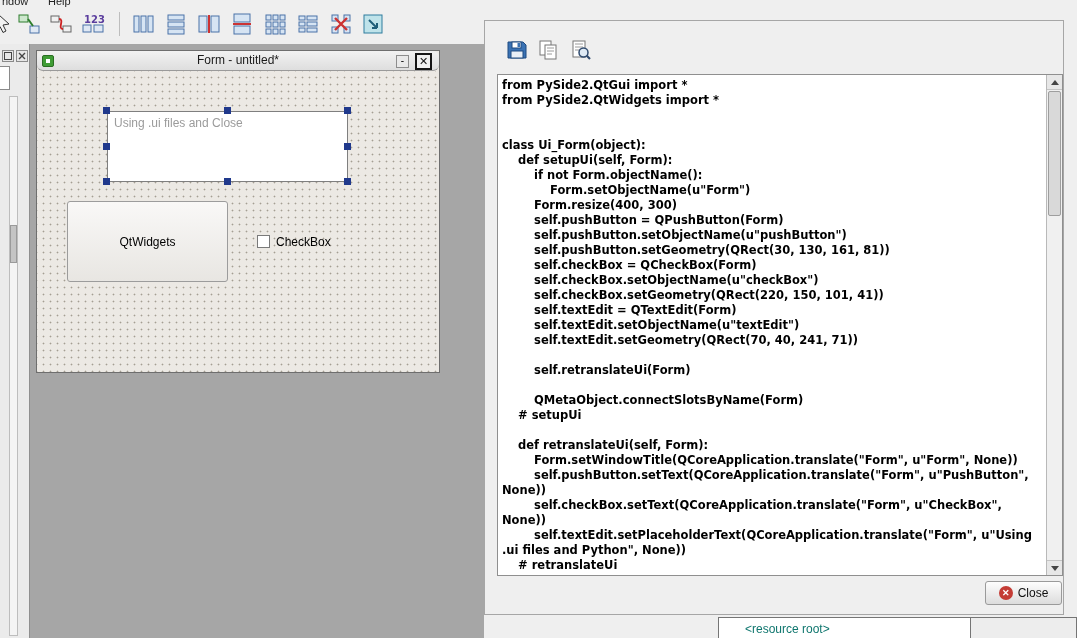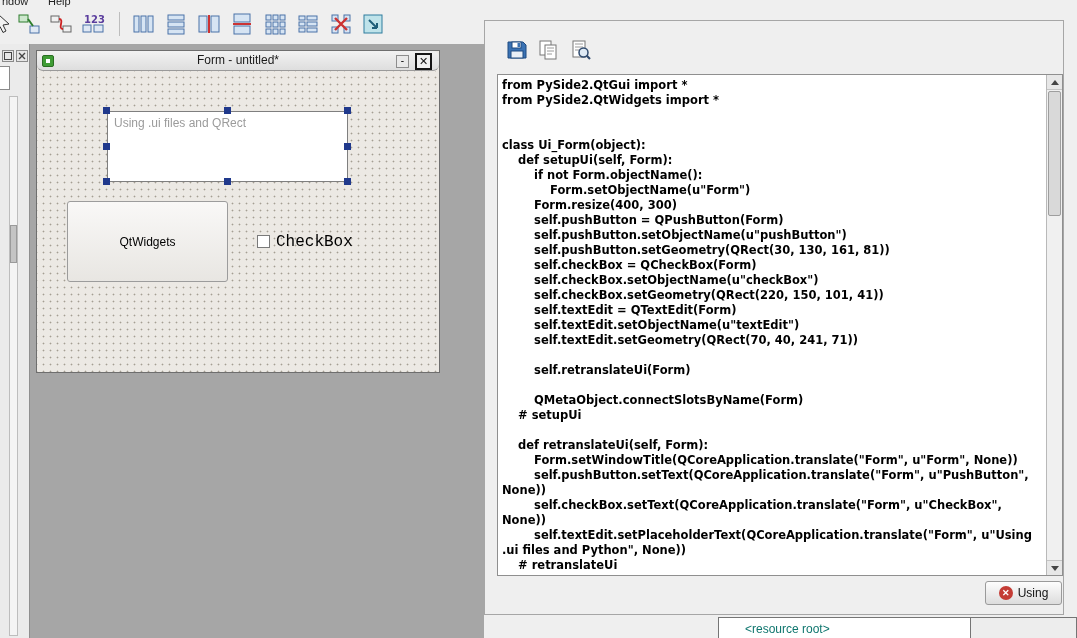--- a/index.html
+++ b/index.html
@@ -43,21 +43,21 @@
     background-size: 7px 7px; background-position: 3px 3px; }
   .textedit { position: absolute; left: 70px; top: 40px; width: 241px; height: 71px; background: #fff; border: 1px solid #7f7f7f; }
   .placeholder { display: block; margin: 4px 6px; color: #9b9b9b; font-size: 12px; }
   .handle { position: absolute; width: 7px; height: 7px; background: var(--handle_blue, #20398c); }
   .h-tl { left: 66px; top: 36px; } .h-tc { left: 187px; top: 36px; } .h-tr { left: 307px; top: 36px; }
   .h-ml { left: 66px; top: 72px; } .h-mr { left: 307px; top: 72px; }
   .h-bl { left: 66px; top: 107px; } .h-bc { left: 187px; top: 107px; } .h-br { left: 307px; top: 107px; }
   .pushbtn { position: absolute; left: 30px; top: 130px; width: 161px; height: 81px; border: 1px solid #9c9c9c; border-radius: 3px; background: linear-gradient(#f9f8f7, #e8e6e2); display: flex; align-items: center; justify-content: center; font-size: 12px; color: #000; }
   .checkbox { position: absolute; left: 220px; top: 150px; width: 101px; height: 41px; display: flex; align-items: center; gap: 6px; }
   .cb-ind { width: 13px; height: 13px; background: #fff; border: 1px solid #7a7a7a; flex: 0 0 auto; }
-  .cb-label { font-size: 16px; color: #000; font-family: Liberation Mono, monospace; }
+  .cb-label { font-size: 12px; color: #000; }
 
   
   .dialog { position: absolute; left: 484px; top: 20px; width: 580px; height: 595px; background: #efefef; border: 1px solid #a6a6a6; }
   .dlg-tbi { position: absolute; width: 24px; height: 24px; top: 17px; }
   .dlg-save { left: 20px; } .dlg-copy { left: 51px; } .dlg-preview { left: 84px; }
   .codeframe { position: absolute; left: 12px; top: 53px; width: 566px; height: 502px; background: #fff; border: 1px solid #8f8f8f; }
   .code { position: absolute; left: 0; top: 0; right: 16px; bottom: 0; padding: 3px 8px 3px 4px;
     font-family: "DejaVu Sans", sans-serif; font-size: 11.5px; line-height: 15px; color: #000;
     white-space: pre-wrap; overflow: hidden; font-weight: bold; }
   .vscroll { position: absolute; right: 0; top: 0; width: 16px; height: 100%; background: #f0f0f0; border-left: 1px solid #b9b9b9; }
@@ -216,21 +216,21 @@
 
   <div class="formwin">
     <div class="formwin-title">
       <span class="form-icon"></span>
       <span class="formwin-title-text">Form - untitled*</span>
       <span class="btn-min">-</span>
       <span class="btn-close">✕</span>
     </div>
     <div class="formwin-body">
       <div class="textedit">
-        <span class="placeholder">Using .ui files and QRect</span>
+        <span class="placeholder">Using .ui files and Close</span>
       </div>
       <div class="handle h-tl"></div>
       <div class="handle h-tc"></div>
       <div class="handle h-tr"></div>
       <div class="handle h-ml"></div>
       <div class="handle h-mr"></div>
       <div class="handle h-bl"></div>
       <div class="handle h-bc"></div>
       <div class="handle h-br"></div>
       <div class="pushbtn">QtWidgets</div>
@@ -301,21 +301,21 @@
             <span class="tri-up"></span>
           </div>
         <div class="vs-thumb"></div>
         <div class="vs-btn vs-down">
             <span class="tri-down"></span>
           </div>
       </div>
     </div>
     <div class="closebtn">
       <span class="close-ico">✕</span>
-      <span>Using</span>
+      <span>Close</span>
     </div>
   </div>
 
   <div class="resbox">
     <div class="resroot">&lt;resource root&gt;</div>
   </div>
   <div class="resbox2"></div>
 
 </div>
 

